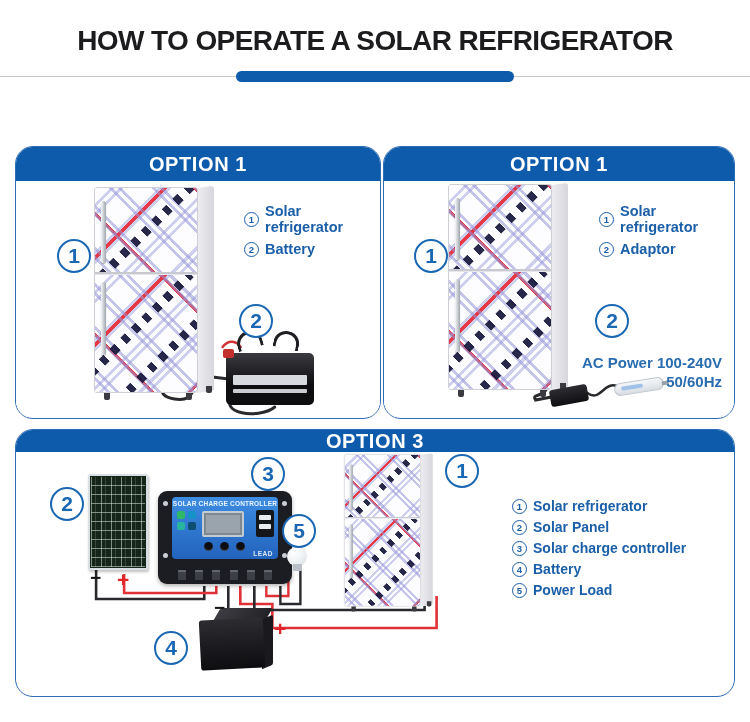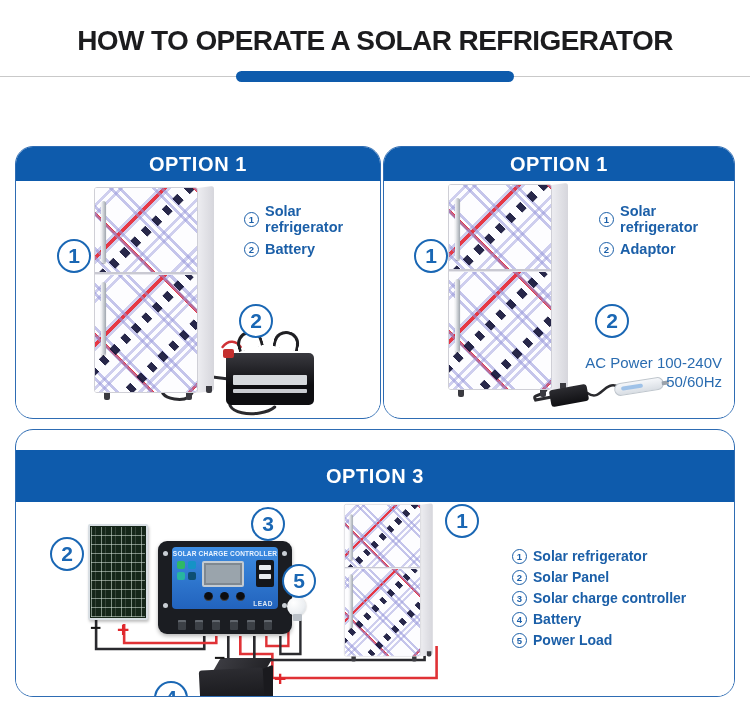--- a/index.html
+++ b/index.html
@@ -16,35 +16,35 @@
   .divider::before{content:"";position:absolute;left:0;right:0;top:5px;height:1px;background:#c9c9c9;}
   .divider .pill{position:absolute;left:50%;transform:translateX(-50%);width:278px;height:11px;border-radius:6px;background:#0e5bac;}
   
   .row{display:flex;gap:2px;margin:64px 15px 0;}
   .panel{border:1.6px solid #2e6cb3;border-radius:18px;overflow:hidden;background:#fff;box-sizing:border-box;}
   .p1{width:366px;height:273px;}
   .p2{flex:1;height:273px;}
   .p3{margin:10px 15px 0;height:268px;}
   .panel-header{height:34px;background:#0e5bac;color:#fff;display:flex;align-items:center;justify-content:center;
     font-size:20px;font-weight:700;letter-spacing:0.6px;}
-  .p3 .panel-header{height:52px;margin-top:20px;}
+  .p3 .panel-header{height:22px;}
   .panel-body{position:relative;height:236px;background:#fff;}
   .p3 .panel-body{height:229px;}
   
   .marker{position:absolute;width:34px;height:34px;border:2.5px solid #1a67b4;border-radius:50%;
     color:#1a67b4;background:#fff;display:flex;align-items:center;justify-content:center;
     font-size:21px;font-weight:700;box-sizing:border-box;z-index:5;}
   .legend{position:absolute;display:flex;flex-direction:column;gap:6px;z-index:5;}
   .legend-item{display:flex;align-items:center;gap:6px;color:#1b5fa8;font-size:14.5px;font-weight:700;}
   .lnum{width:15px;height:15px;border:1.3px solid #1b5fa8;border-radius:50%;font-size:9.5px;font-weight:700;
     display:flex;align-items:center;justify-content:center;flex:none;box-sizing:border-box;}
   .p3 .legend{gap:5px;}
   .p3 .legend-item{font-size:14px;}
   .ac-note{position:absolute;right:12px;top:172px;text-align:right;color:#2a6cb0;font-size:15px;
-    font-weight:400;line-height:19px;z-index:5;}
+    font-weight:700;line-height:19px;z-index:5;}
   
   .fridge{position:absolute;width:124px;height:214px;z-index:3;}
   .fridge.small{transform:scale(0.74);transform-origin:top left;}
   .f-side{position:absolute;left:103px;top:1px;width:17px;height:205px;
     background:linear-gradient(90deg,#eeeef2,#d6d6dc);transform:skewY(-7deg);
     transform-origin:left top;border-radius:0 3px 3px 0;}
   .f-main{position:absolute;left:0;top:0;width:104px;height:206px;border:1px solid #cfcfd6;background:#fff;
     border-radius:3px;overflow:hidden;display:flex;flex-direction:column;box-sizing:border-box;}
   .f-door{position:relative;flex:none;overflow:hidden;background:#fdfdff;}
   .f-top{height:84px;border-bottom:2px solid #c9c9d2;}

